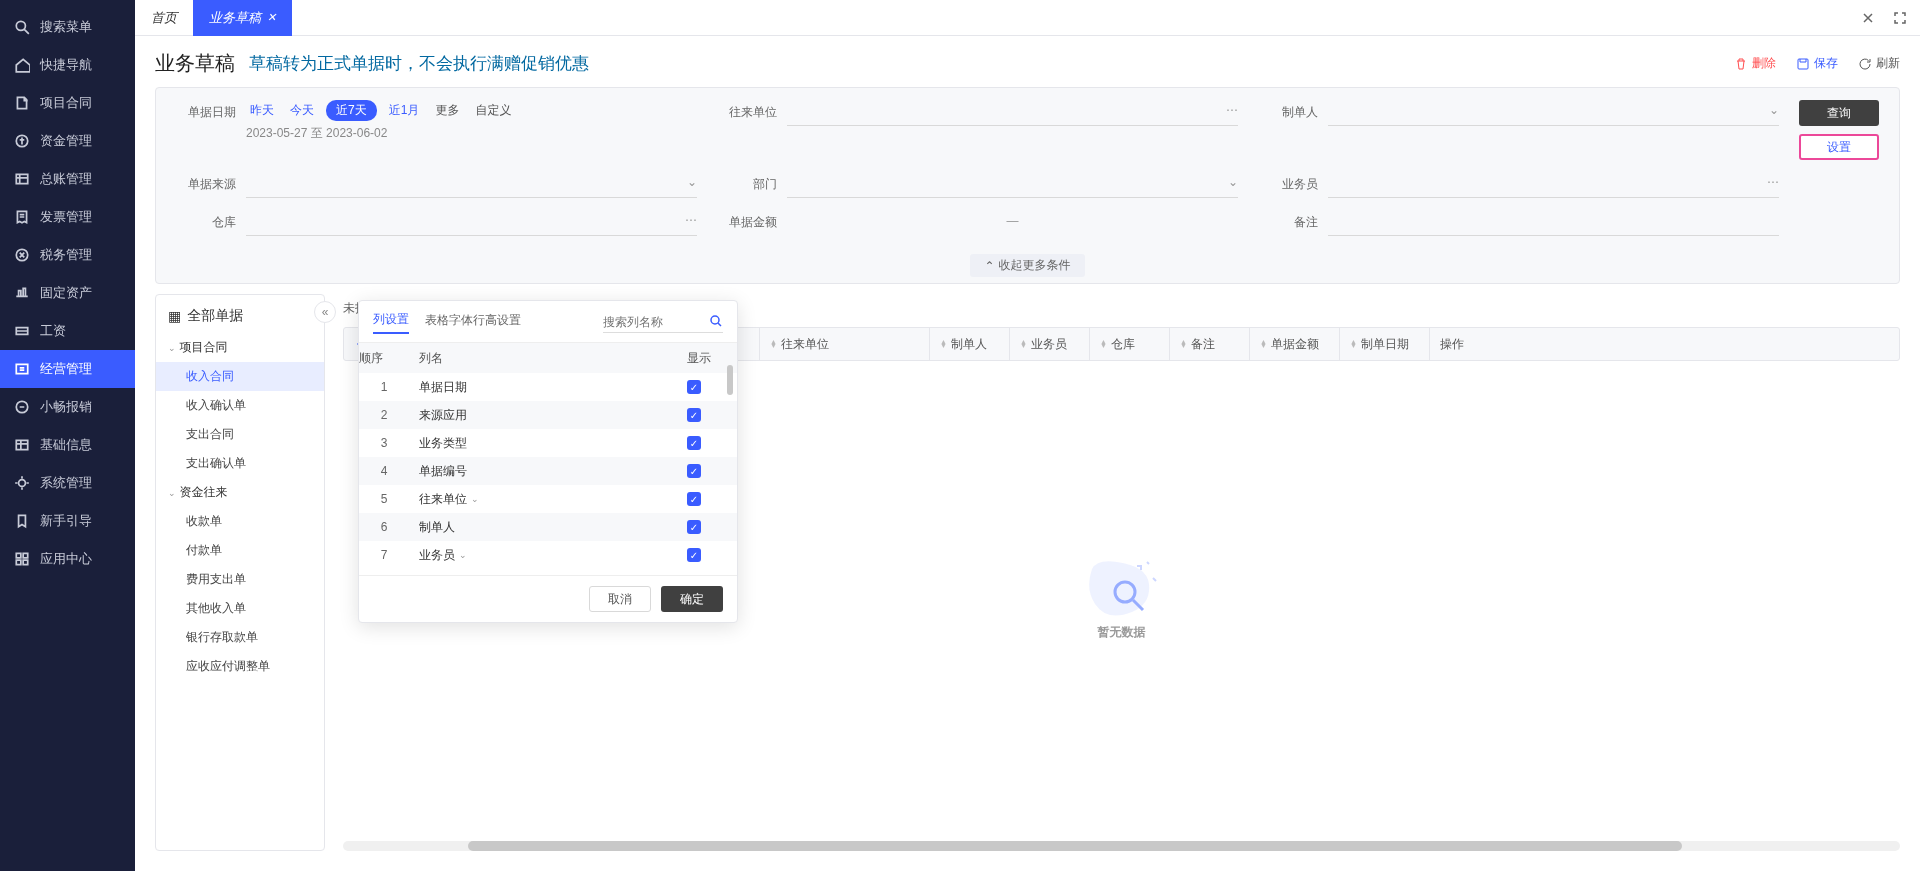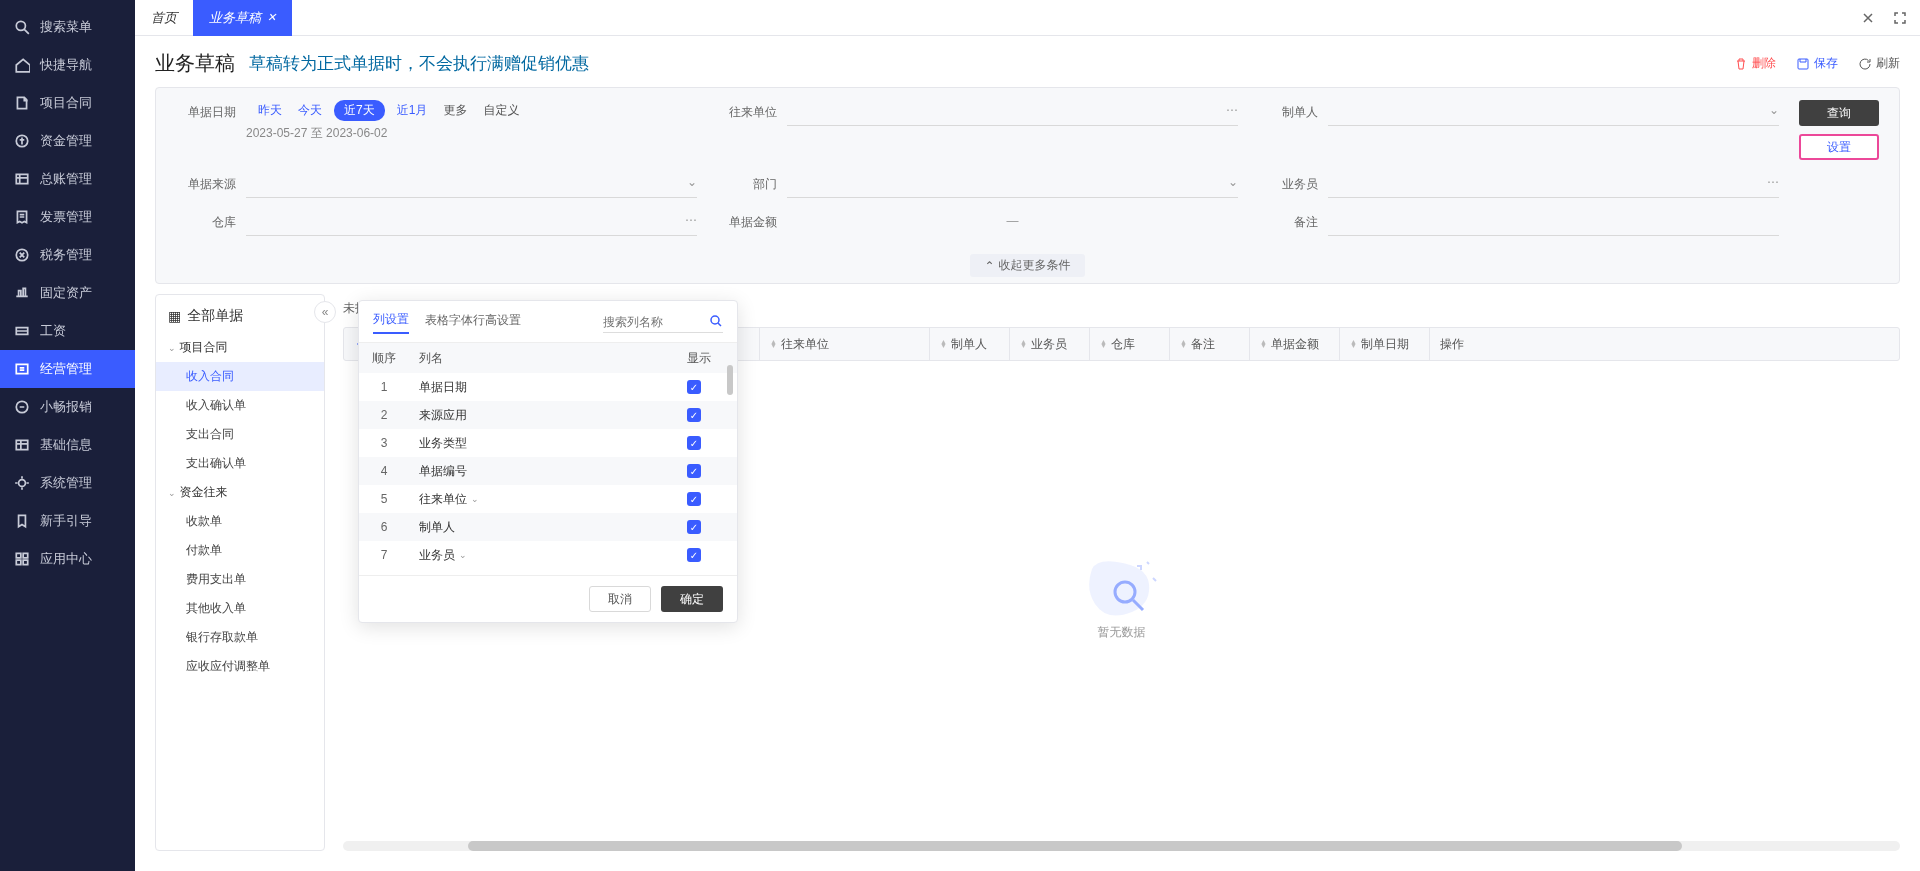--- a/index.html
+++ b/index.html
@@ -33,21 +33,21 @@
 .act-icon { width: 14px; height: 14px; }
 
 
 .filter-wrap { margin: 0 20px; background: #f7f8fa; border: 1px solid #e5e6eb; border-radius: 4px; padding: 12px 20px 0; position: relative; }
 .filter-row { display: flex; align-items: flex-start; margin-bottom: 12px; }
 .filter-cell { display: flex; align-items: flex-start; flex: 1; min-width: 0; }
 .filter-label { width: 70px; text-align: right; padding-right: 10px; color: #666; font-size: 12px; padding-top: 4px; }
 .filter-control { flex: 1; min-height: 26px; border-bottom: 1px solid #d9d9d9; position: relative; margin-right: 20px; }
 .filter-control.noline { border-bottom: none; }
 .filter-suffix { position: absolute; right: 0; top: 3px; color: #999; font-size: 12px; }
-.date-opts { display: flex; gap: 8px; align-items: center; flex-wrap: wrap; margin-left: 8px; }
+.date-opts { display: flex; gap: 8px; align-items: center; flex-wrap: wrap; }
 .date-opt { font-size: 12px; color: #3a5cff; cursor: pointer; padding: 2px 4px; }
 .date-opt.plain { color: #555; }
 .date-opt.active { background: #3a5cff; color: #fff; border-radius: 10px; padding: 2px 10px; }
 .date-range { font-size: 12px; color: #888; margin-top: 4px; }
 .amount-dash { text-align: center; color: #999; padding-top: 4px; }
 .filter-actions { width: 80px; display: flex; flex-direction: column; gap: 8px; }
 .btn { height: 26px; border-radius: 3px; font-size: 12px; display: flex; align-items: center; justify-content: center; cursor: pointer; border: 1px solid transparent; }
 .btn-primary { background: #404040; color: #fff; }
 .btn-outline { border: 2px solid #ec4899; color: #3a5cff; background: #fff; }
 .collapse-bar { text-align: center; padding: 6px 0; }
@@ -67,35 +67,35 @@
 .empty-msg { font-size: 12px; color: #666; padding: 6px 0 10px; }
 .table-head { display: flex; background: #f7f8fa; border: 1px solid #e5e6eb; border-radius: 3px; height: 34px; align-items: center; }
 .th { display: flex; align-items: center; gap: 4px; padding: 0 10px; font-size: 12px; color: #555; border-right: 1px solid #e5e6eb; height: 100%; flex-shrink: 0; }
 .th:last-child { border-right: none; }
 .th-gear { width: 38px; justify-content: center; color: #3a5cff; }
 .th-check { width: 38px; justify-content: center; }
 .checkbox { width: 14px; height: 14px; border: 1px solid #c0c4cc; border-radius: 2px; background: #fff; }
 .sort-icon { display: inline-flex; flex-direction: column; line-height: 4px; font-size: 7px; color: #bbb; }
 .table-body { flex: 1; display: flex; flex-direction: column; align-items: center; justify-content: center; position: relative; }
 .empty-ill { width: 90px; height: 70px; opacity: 0.7; }
-.empty-text { color: #999; font-size: 12px; }
+.empty-text { color: #999; font-size: 12px; font-weight: bold; }
 .h-scrollbar { height: 10px; background: #f0f0f0; border-radius: 5px; margin-top: 8px; position: relative; }
 .h-thumb { position: absolute; left: 8%; width: 78%; height: 100%; background: #c8c8c8; border-radius: 5px; }
 
 
 .popover { position: absolute; top: 300px; left: 358px; width: 380px; background: #fff; border: 1px solid #e5e6eb; border-radius: 4px; box-shadow: 0 4px 20px rgba(0,0,0,0.12); z-index: 100; padding: 10px 0; }
 .pop-tabs { display: flex; align-items: center; gap: 16px; padding: 0 14px 8px; border-bottom: 1px solid #eee; }
 .pop-tab { font-size: 12px; color: #666; cursor: pointer; padding-bottom: 4px; }
 .pop-tab.active { color: #3a5cff; border-bottom: 2px solid #3a5cff; }
 .pop-search { margin-left: auto; position: relative; }
 .pop-search input { border: none; border-bottom: 1px solid #ddd; outline: none; font-size: 12px; padding: 3px 20px 3px 0; width: 120px; }
 .pop-search .sicon { position: absolute; right: 0; top: 2px; color: #3a5cff; }
 .pop-table { padding: 0 0; }
 .pop-thead { display: flex; background: #f7f8fa; height: 30px; align-items: center; font-size: 12px; color: #555; }
-.pop-th-order { width: 50px; text-align: center; }
+.pop-th-order { width: 50px; text-align: left; }
 .pop-th-name { flex: 1; padding-left: 10px; }
 .pop-th-show { width: 60px; padding-left: 10px; }
 .pop-row { display: flex; height: 28px; align-items: center; font-size: 12px; }
 .pop-row:nth-child(even) { background: #f7f8fa; }
 .pop-row:nth-child(odd) { background: #fff; }
 .pop-td-order { width: 50px; text-align: center; color: #666; }
 .pop-td-name { flex: 1; padding-left: 10px; display: flex; align-items: center; gap: 4px; }
 .pop-td-show { width: 60px; padding-left: 10px; }
 .check-on { width: 14px; height: 14px; background: #3a5cff; border-radius: 3px; display: inline-flex; align-items: center; justify-content: center; color: #fff; font-size: 10px; }
 .pop-scrollbar { position: absolute; right: 4px; top: 64px; width: 6px; height: 30px; background: #c8c8c8; border-radius: 3px; }

